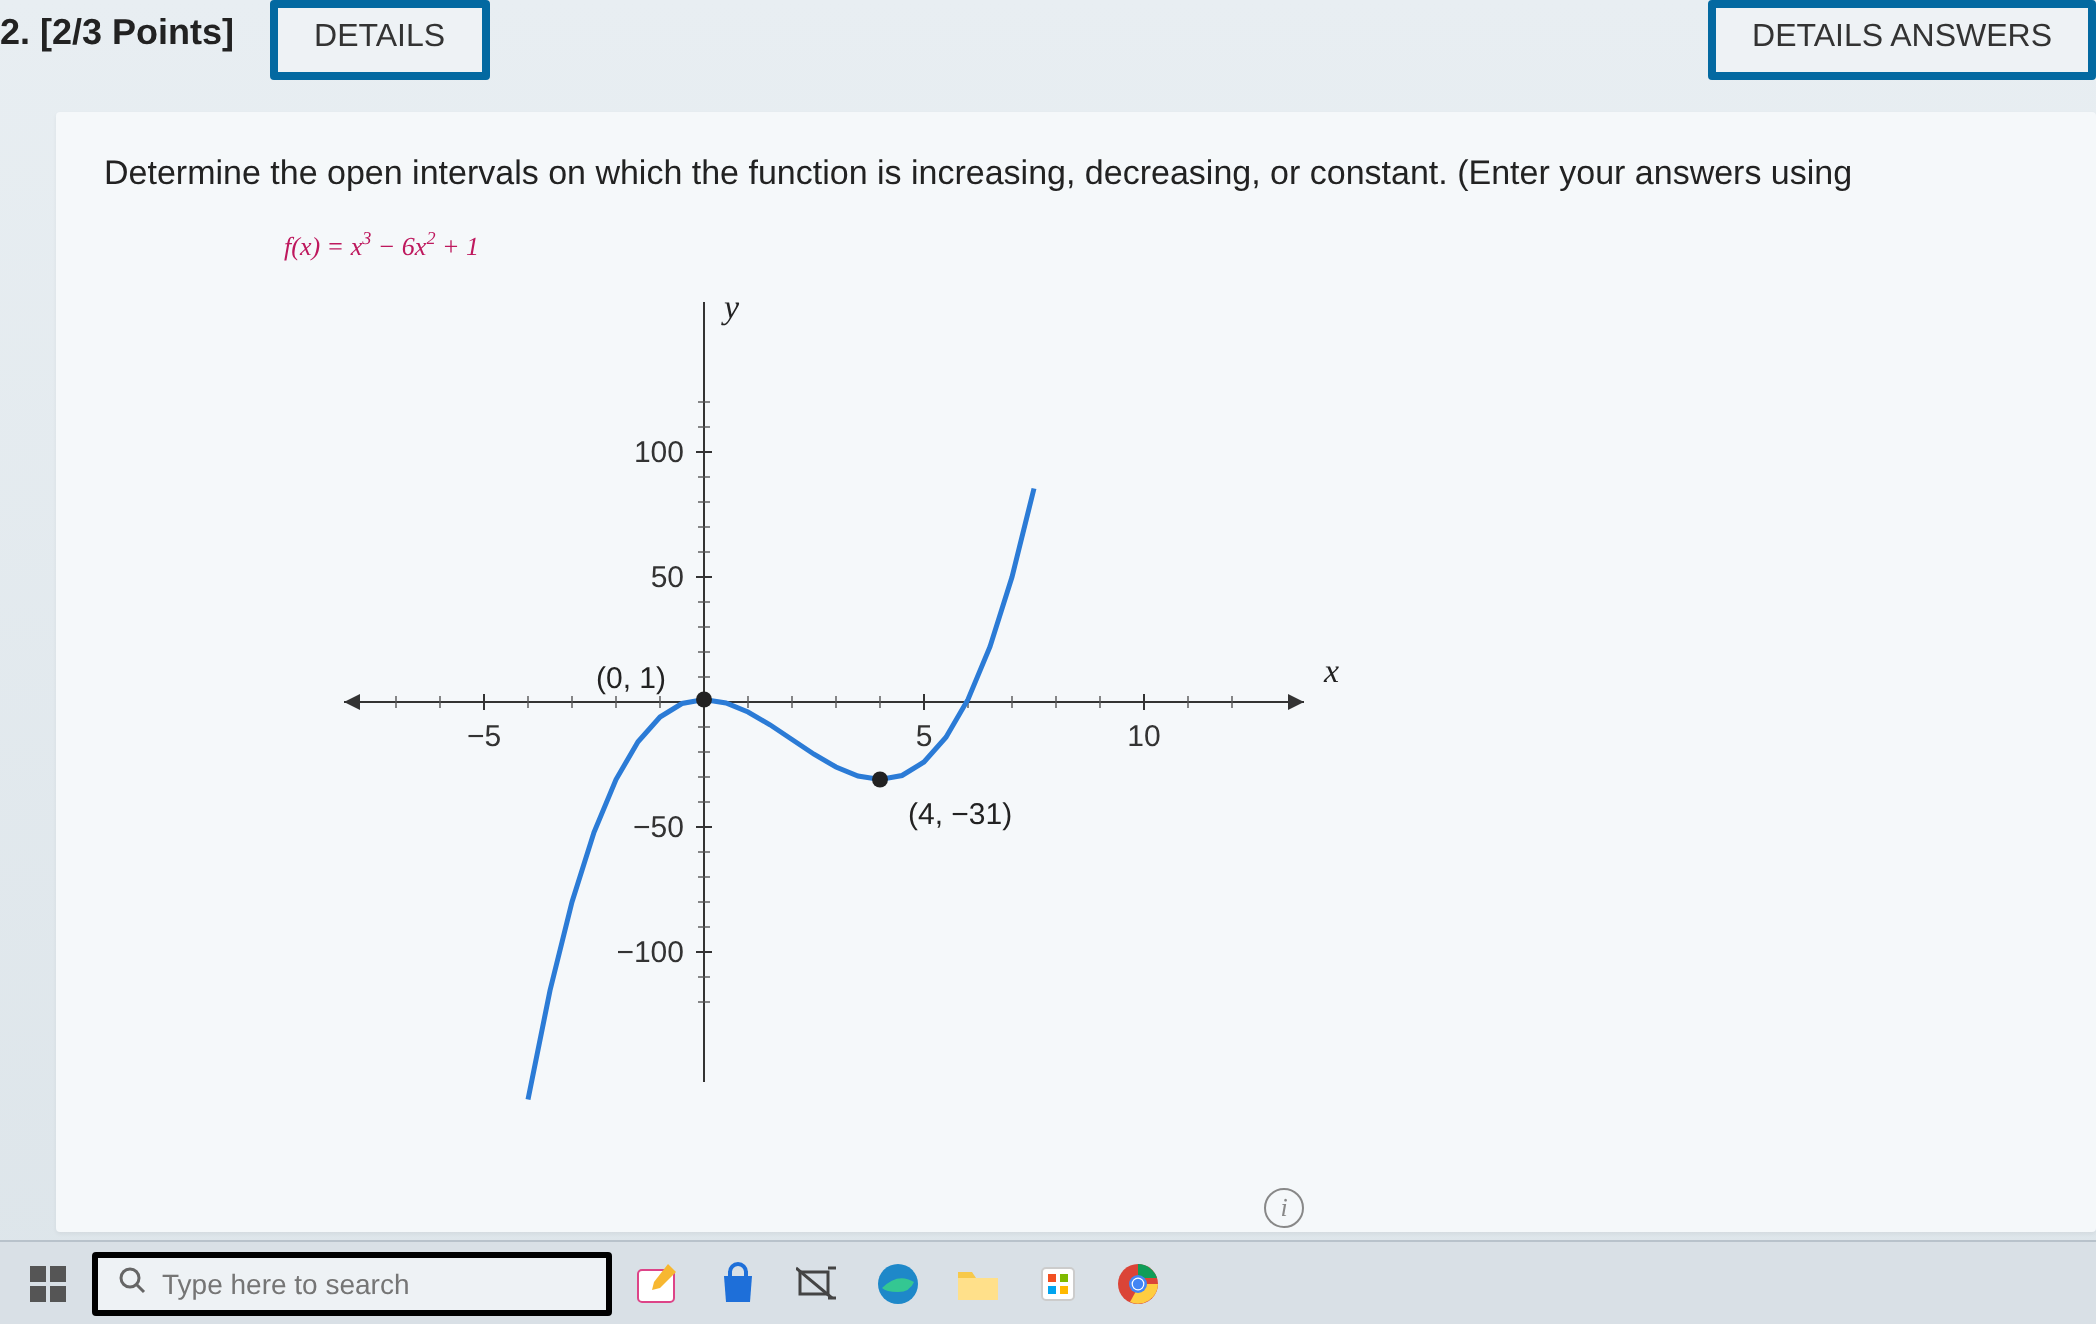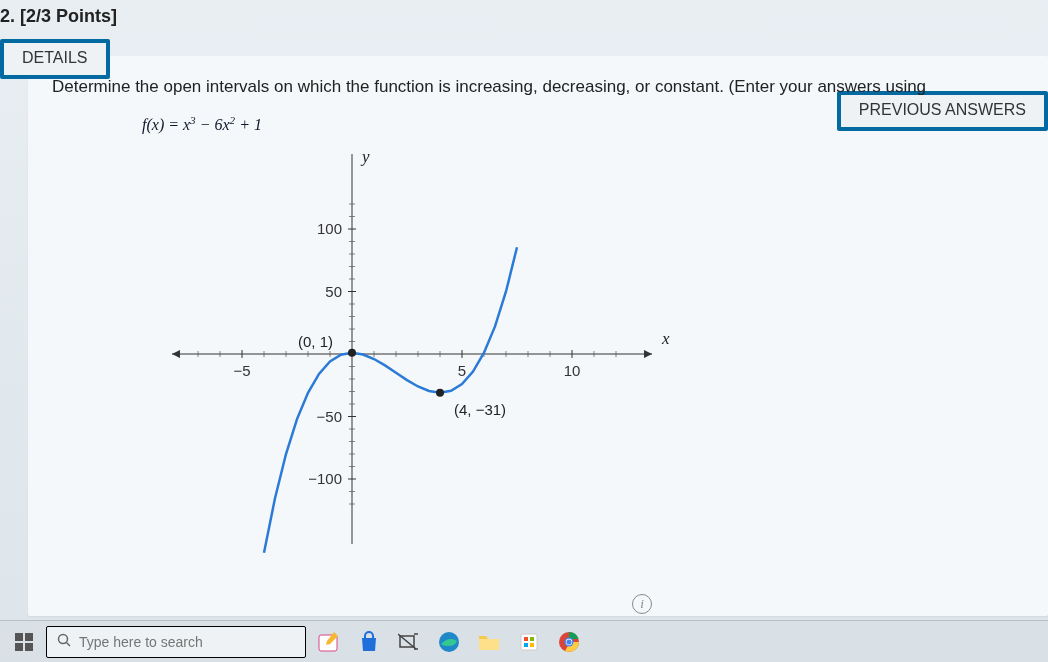--- a/index.html
+++ b/index.html
@@ -10,21 +10,20 @@
     background: linear-gradient(180deg, #e8eef2 0%, #dde5ea 100%);
     position: relative;
     overflow: hidden;
   }
   .header-row {
     display: flex;
     align-items: flex-start;
     gap: 12px;
     padding: 0 0 0 0;
     height: 38px;
-    flex-direction: column;
   }
   .q-label {
     font-size: 18px;
     font-weight: bold;
     color: #222;
     padding: 6px 6px 0 0;
   }
   .btn-outline {
     border: 4px solid #0369a1;
     background: #eef2f5;
@@ -52,24 +51,24 @@
     height: 560px;
     box-shadow: 0 1px 2px rgba(0,0,0,0.05);
   }
   .question-text {
     font-size: 17px;
     color: #222;
     margin-bottom: 6px;
     line-height: 1.5;
   }
   .func {
-    font-size: 16px;
+    font-size: 13px;
     font-style: italic;
     font-family: "Times New Roman", serif;
-    color: #0f172a;
+    color: #be185d;
     margin: 14px 0 4px 90px;
   }
   .sup { font-size: 0.7em; vertical-align: super; }
   .chart-wrap {
     position: relative;
     width: 520px;
     height: 410px;
     margin: 10px 0 0 110px;
   }
   .taskbar {
@@ -86,21 +85,21 @@
   }
   .start-btn {
     width: 32px; height: 32px;
     display: flex; align-items: center; justify-content: center;
     cursor: pointer;
   }
   .search-box {
     display: flex;
     align-items: center;
     background: #eef2f5;
-    border: 1px solid #000000;
+    border: 3px solid #000000;
     height: 32px;
     padding: 0 10px;
     width: 260px;
     border-radius: 2px;
   }
   .search-box .mag {
     color: #666; font-size: 14px; margin-right: 8px;
   }
   .search-input {
     border: none; background: transparent;
@@ -126,21 +125,21 @@
     display: flex; align-items: center; justify-content: center;
     cursor: pointer;
   }
 </style>
 </head>
 <body>
 
 <div class="header-row">
   <div class="q-label">2. [2/3 Points]</div>
   <button class="btn-outline">DETAILS</button>
-  <button class="btn-outline prev-btn">PREVIOUS ANSWERS</button>
+  <button class="btn-outline prev-btn">DETAILS ANSWERS</button>
 </div>
 
 <div class="content">
   <div class="question-text">Determine the open intervals on which the function is increasing, decreasing, or constant. (Enter your answers using</div>
   <div class="func">
     <span>f(x) = x</span><span class="sup">3</span><span> − 6x</span><span class="sup">2</span><span> + 1</span>
   </div>
 
   <div class="chart-wrap">
     <svg id="chart-svg" width="520" height="410">

